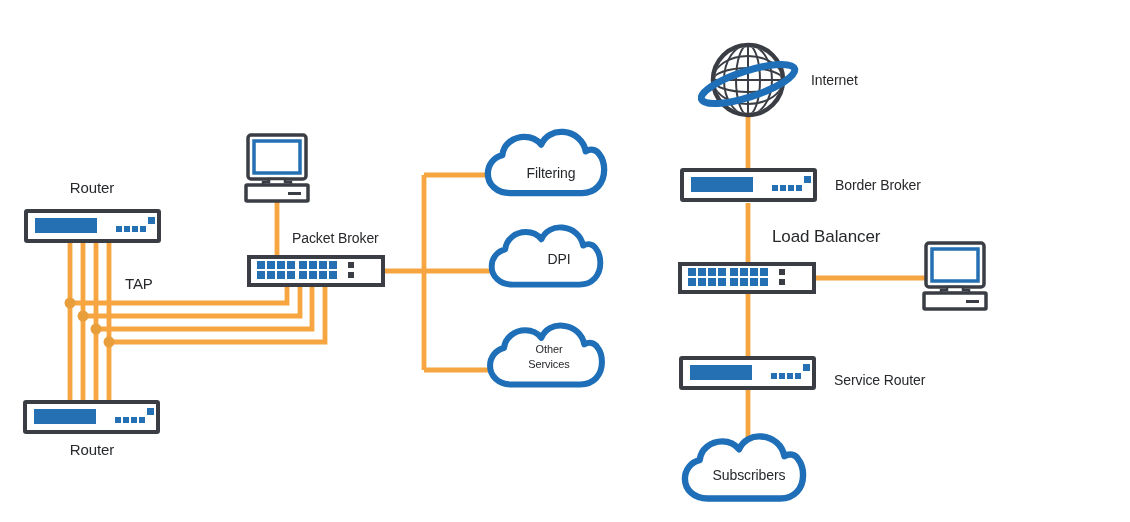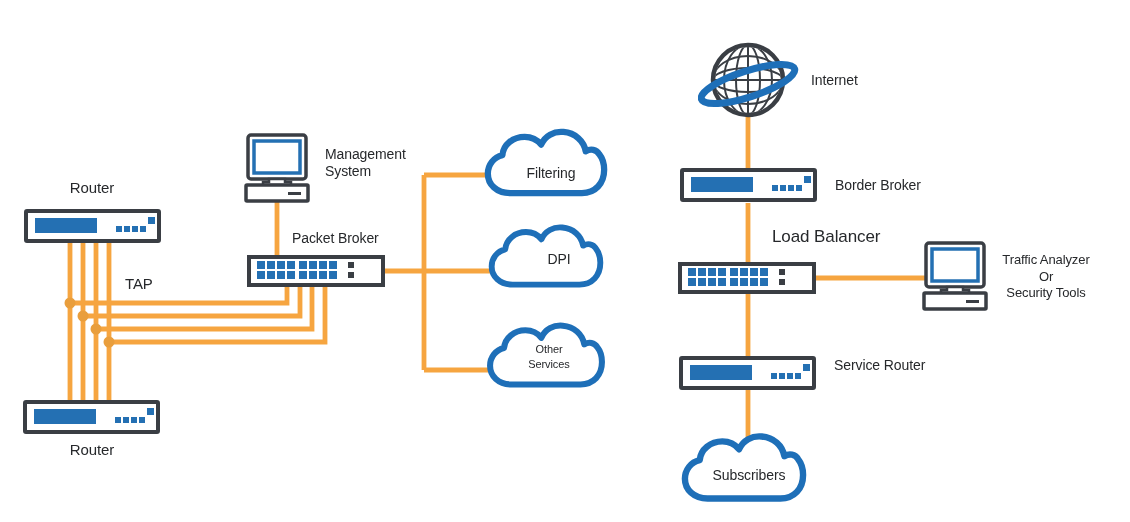--- a/index.html
+++ b/index.html
@@ -153,40 +153,31 @@
       <use href="#sym-router"></use>
     </svg>
   <svg class="abs" style="left:680px;top:431px" width="128" height="74" viewBox="0 0 130 74">
       <use href="#sym-cloud"></use>
     </svg>
 
   <div class="label center" style="left:92px;top:179px;font-size:15px">Router</div>
   <div class="label" style="left:125px;top:275px;font-size:15px">TAP</div>
   <div class="label center" style="left:92px;top:441px;font-size:15px">Router</div>
 
-  <div class="label" style="left:325px;top:146px;line-height:17px">
-    <div>Management</div>
-    <div>System</div>
-  </div>
 
   <div class="label" style="left:292px;top:230px">Packet Broker</div>
 
   <div class="label center" style="left:551px;top:165px">Filtering</div>
   <div class="label center" style="left:559px;top:251px">DPI</div>
   <div class="label center" style="left:549px;top:342px;font-size:11px;line-height:14.5px">
     <div>Other</div>
     <div>Services</div>
   </div>
 
   <div class="label" style="left:811px;top:72px">Internet</div>
   <div class="label" style="left:835px;top:177px">Border Broker</div>
   <div class="label" style="left:772px;top:227px;font-size:17px">Load Balancer</div>
 
-  <div class="label center" style="left:1046px;top:252px;font-size:13px;line-height:16.5px">
-    <div>Traffic Analyzer</div>
-    <div>Or</div>
-    <div>Security Tools</div>
-  </div>
 
-  <div class="label" style="left:834px;top:357px">Service Router</div>
+  <div class="label" style="left:834px;top:372px">Service Router</div>
   <div class="label center" style="left:749px;top:467px;font-size:14px">Subscribers</div>
 
 </div>
 
 </body></html>

